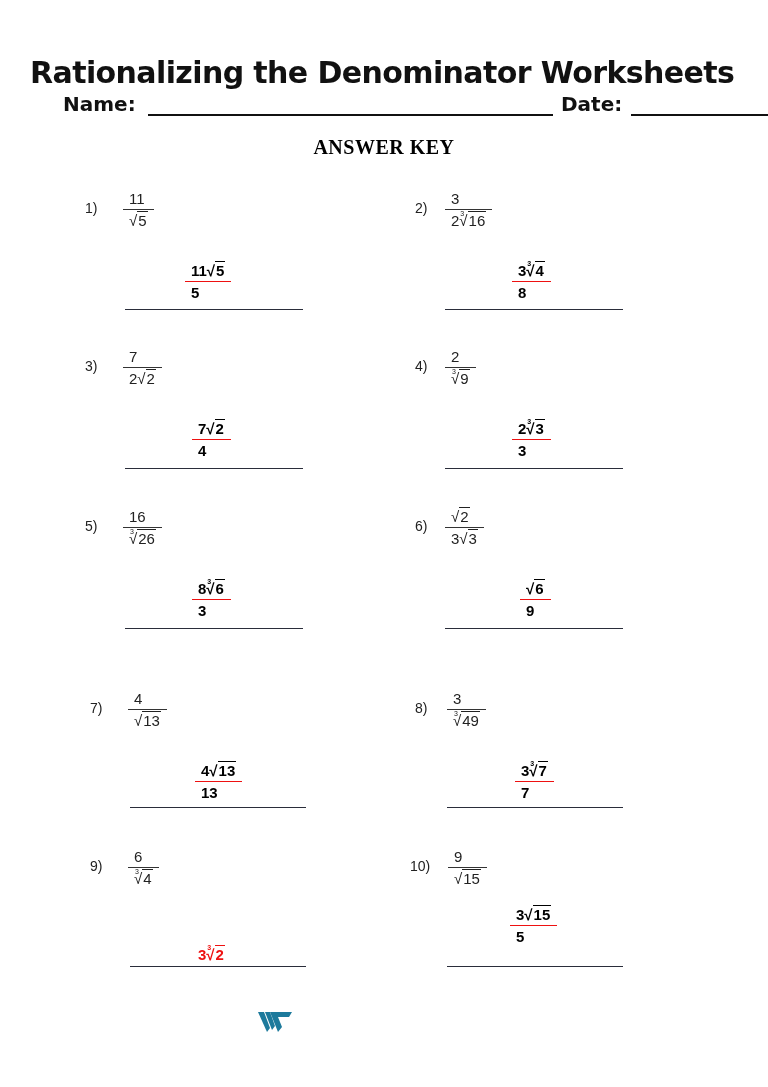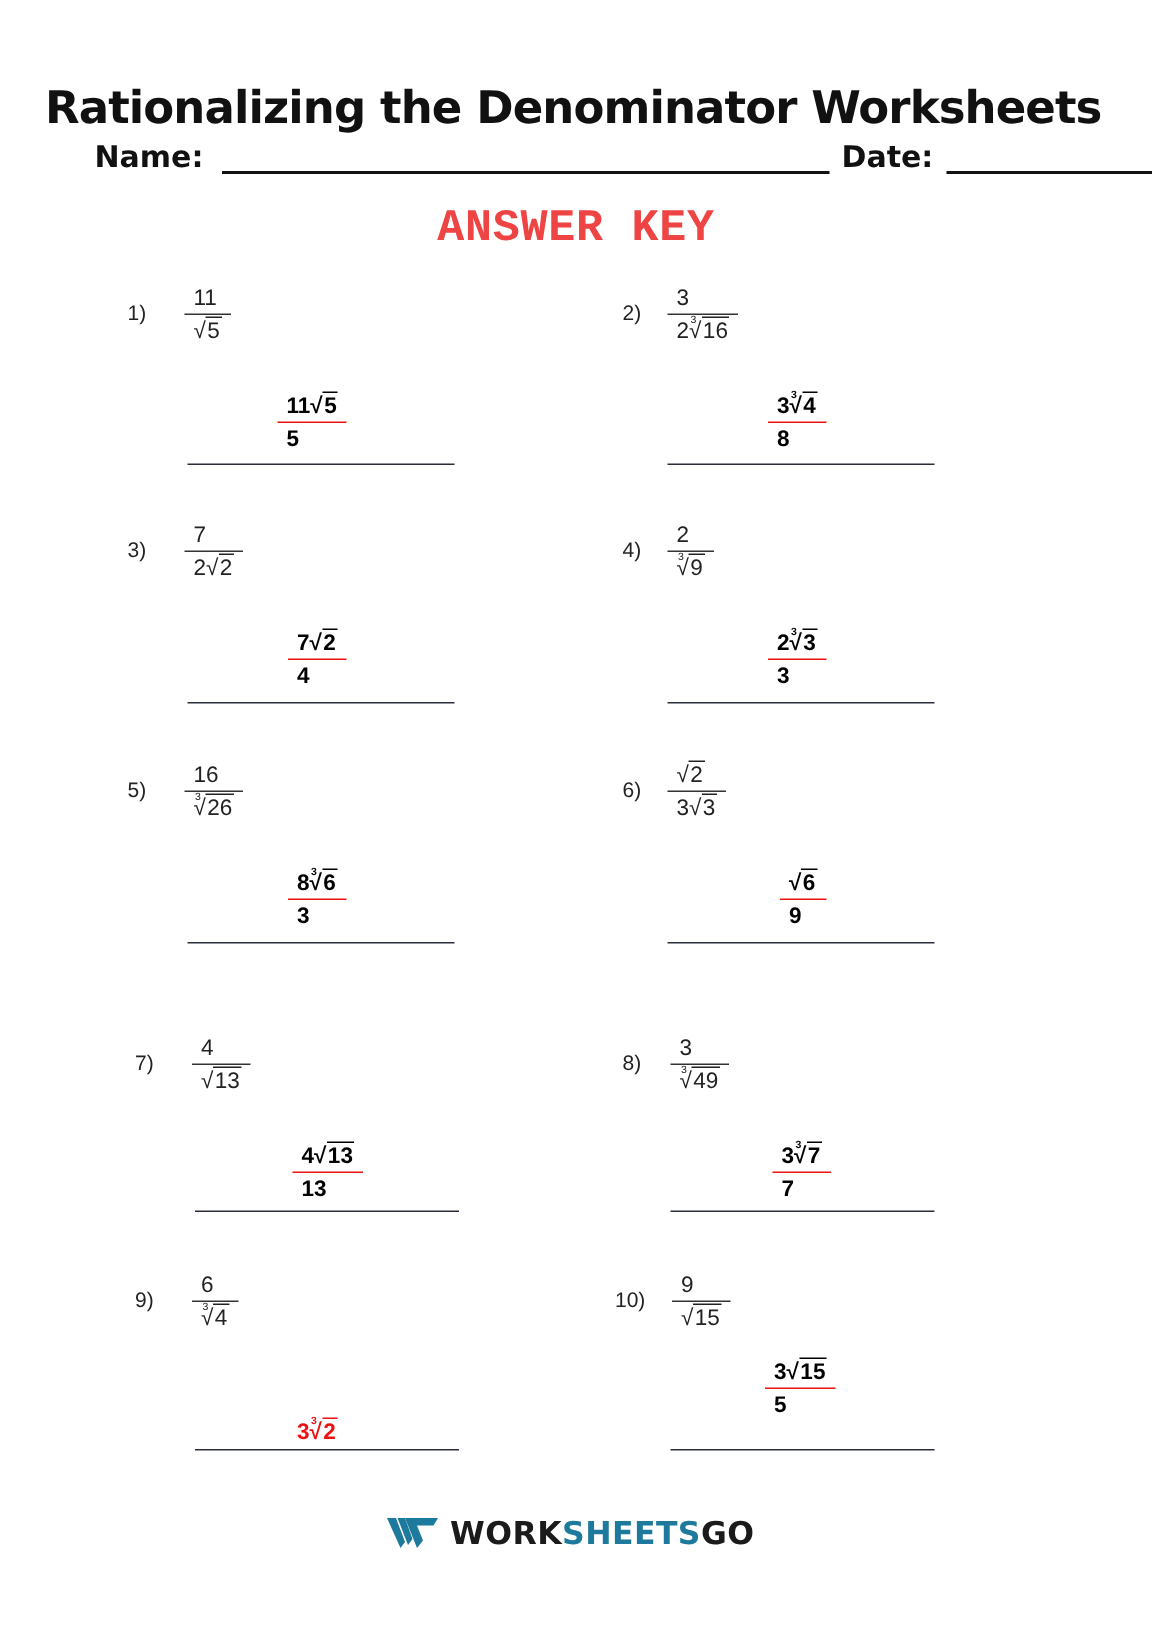--- a/index.html
+++ b/index.html
@@ -6,22 +6,22 @@
   body { width: 768px; height: 1087px; position: relative; overflow: hidden;
          font-family: "Liberation Sans", sans-serif; color: #111; }
   .title { position: absolute; left: 30px; top: 26px; width: 720px;
            font-family: "DejaVu Sans", sans-serif; font-weight: bold; font-size: 30px;
            letter-spacing: -0.6px; color: #111; white-space: nowrap; margin-top: 29px; }
   .namebar { position: absolute; left: 30px; top: 92px; width: 712px; height: 30px;
              font-family: "DejaVu Sans", sans-serif; font-weight: bold; font-size: 20px; color: #111; margin-left: 33px; }
   .namebar .lbl { position: absolute; top: 0; }
   .namebar .line { position: absolute; top: 22px; height: 0; border-top: 2px solid #111; }
   .answer-key { position: absolute; left: 0; top: 136px; width: 768px; text-align: center;
-                font-family: Liberation Mono, monospace; font-weight: bold; font-size: 30px;
-                color: #ef4444; letter-spacing: 0.5px; }
+                font-family: Liberation Serif, serif; font-weight: bold; font-size: 20px;
+                color: #000000; letter-spacing: 0.5px; }
   .problem { position: absolute; width: 240px; height: 140px; }
   .problem .num { position: absolute; left: 0; font-size: 14px; color: #222; }
   .frac { position: absolute; display: inline-block; text-align: left; }
   .frac .top, .frac .bot { display: block; padding: 0 6px; white-space: nowrap; }
   .frac .bar { display: block; border-top: 1px solid #333; margin: 2px 0; }
   .q .frac { font-size: 15px; color: #222; }
   .ans .frac { font-size: 15px; font-weight: bold; color: #000000; }
   .ans .frac .bar { border-top: 1.5px solid #ee1111; }
   .ansline { position: absolute; height: 0; border-top: 1.5px solid #2a2d3a; }
   .radical { display: inline-block; position: relative; }
@@ -226,14 +226,13 @@
        <div class="ansline" style="left:37px;top:118px;width:176px"></div>
     </div>
   </div>
 
 <div class="logo">
   <svg width="34" height="24" viewBox="0 0 34 24">
     <polygon points="0,2 6,2 12,18 9,22" fill="#1d7a9c"></polygon>
     <polygon points="7,2 12,2 17,16 14,20" fill="#1d7a9c"></polygon>
     <polygon points="12,2 34,2 31,7 20,7 24,17 20,22" fill="#1d7a9c"></polygon>
   </svg>
-  <span class="word"><span class="dark">WORK</span><span class="blue">SHEETS</span><span class="dark">GO</span></span>
 </div>
 
 </body></html>

